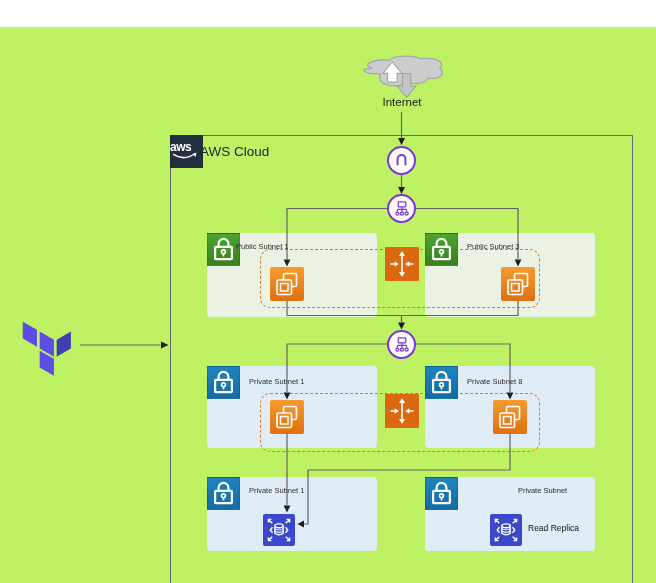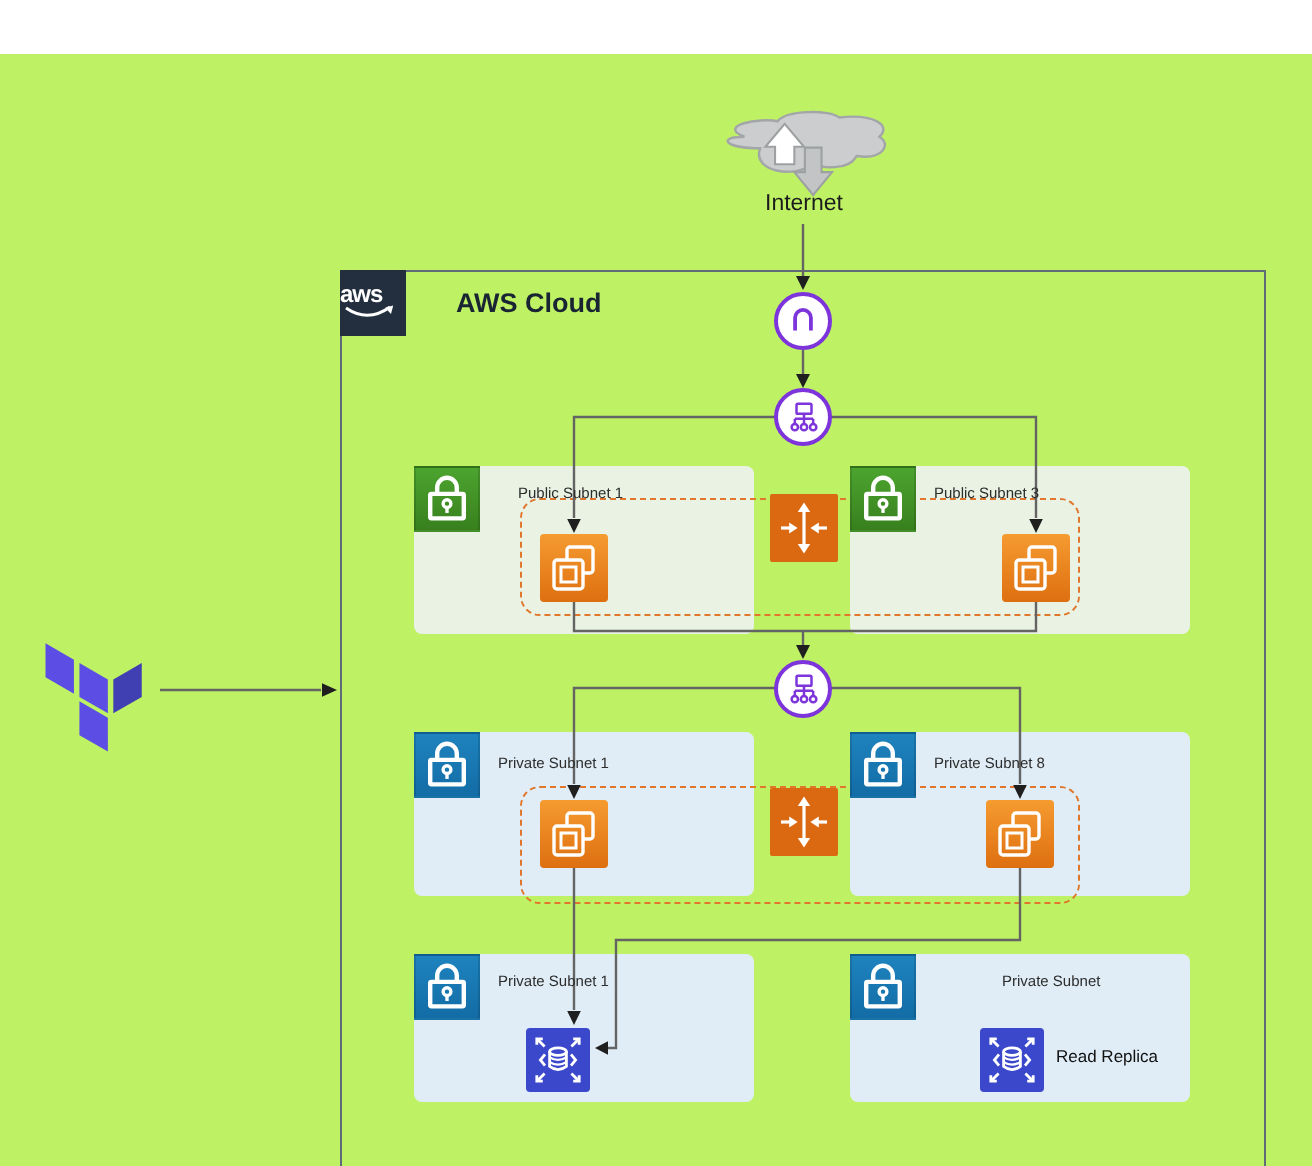--- a/index.html
+++ b/index.html
@@ -4,21 +4,21 @@
 <style>
   html,body{margin:0;padding:0;background:#fff;}
   #canvas{position:relative;width:656px;height:583px;background:#bef264;
     font-family:"Liberation Sans",sans-serif;overflow:hidden;margin-top:27px;}
   .abs{position:absolute;}
   
   .aws-box{left:170px;top:108px;width:461px;height:460px;border:1px solid #5F6B76;}
   .aws-logo{left:170px;top:108px;width:33px;height:33px;background:#232F3E;color:#fff;
     display:flex;flex-direction:column;align-items:flex-start;justify-content:center;}
   .aws-logo .aws-word{font-size:12px;font-weight:700;letter-spacing:-0.5px;line-height:10px;}
-  .aws-cloud-label{left:228px;top:117px;font-size:13.5px;font-weight:700;color:#1A2533;}
+  .aws-cloud-label{left:200px;top:117px;font-size:13.5px;font-weight:400;color:#1A2533;}
   
   .subnet{border-radius:4px;}
   .subnet.public{background:#E9F2E3;}
   .subnet.private{background:#E0EDF6;}
   .lock-tile{width:33px;height:33px;border:1px solid rgba(0,0,0,0.12);box-sizing:border-box;}
   .lock-tile.green{background:linear-gradient(180deg,#4CA42F,#38801E);}
   .lock-tile.blue{background:linear-gradient(180deg,#1E83BE,#136CA5);}
   .subnet-label{font-size:7.5px;color:#2D2D2D;line-height:10px;white-space:nowrap;}
   
   .asg-rect{border:1.5px dashed #E0772C;border-radius:10px;box-sizing:border-box;}
@@ -263,22 +263,22 @@
       <path d="M11.8,17 Q16,19.7 20.2,17" stroke-width="1.1"></path>
       <path d="M9.5,13.2 L7.2,16 L9.5,18.8"></path>
       <path d="M22.5,13.2 L24.8,16 L22.5,18.8"></path>
       <path d="M9.3,9.3 L5.4,5.4 M5.4,8.4 V5.4 H8.4"></path>
       <path d="M22.7,9.3 L26.6,5.4 M23.6,5.4 H26.6 V8.4"></path>
       <path d="M9.3,22.7 L5.4,26.6 M5.4,23.6 V26.6 H8.4"></path>
       <path d="M22.7,22.7 L26.6,26.6 M23.6,26.6 H26.6 V23.6"></path>
     </svg>
   </div>
 
-  <div class="abs subnet-label" style="left:259px;top:215px;">Public Subnet 1</div>
+  <div class="abs subnet-label" style="left:236px;top:215px;">Public Subnet 1</div>
   <div class="abs subnet-label" style="left:467px;top:215px;">Public Subnet 3</div>
   <div class="abs subnet-label" style="left:249px;top:350px;text-align:right;">Private Subnet 1</div>
   <div class="abs subnet-label" style="left:467px;top:350px;">Private Subnet 8</div>
   <div class="abs subnet-label" style="left:249px;top:459px;">Private Subnet 1</div>
-  <div class="abs subnet-label" style="left:465px;top:459px;padding-left:36px;">Private Subnet</div>
+  <div class="abs subnet-label" style="left:482px;top:459px;padding-left:36px;">Private Subnet</div>
 
   <div class="abs read-replica-label">Read Replica</div>
 
 </div>
 
 </body></html>

